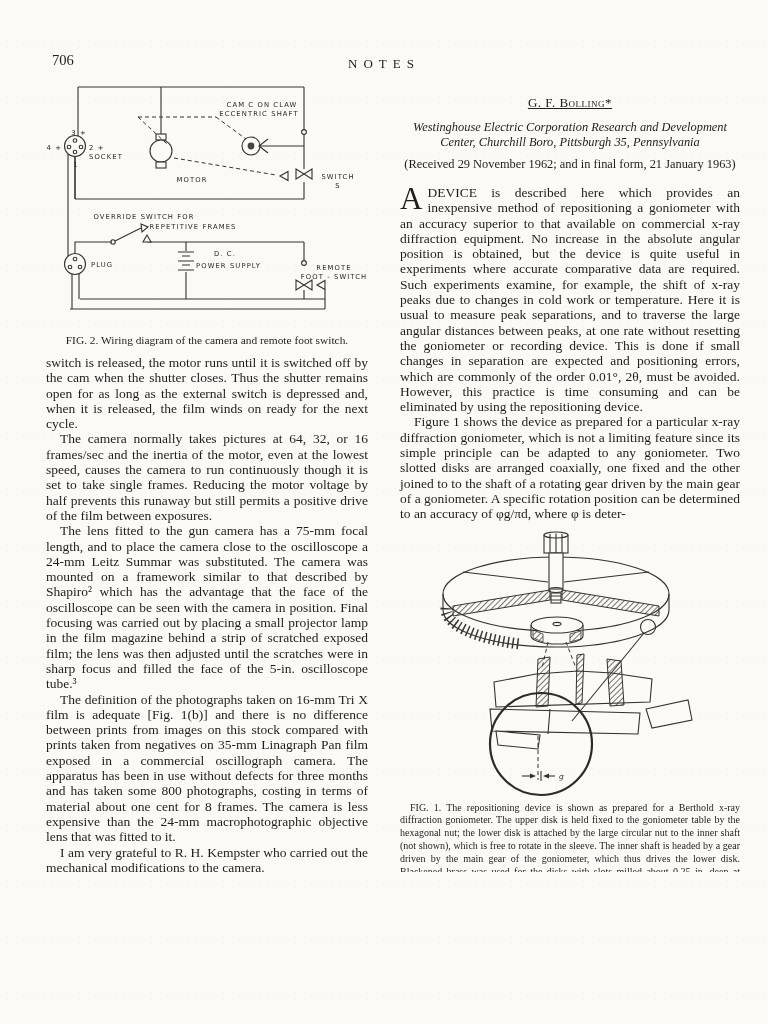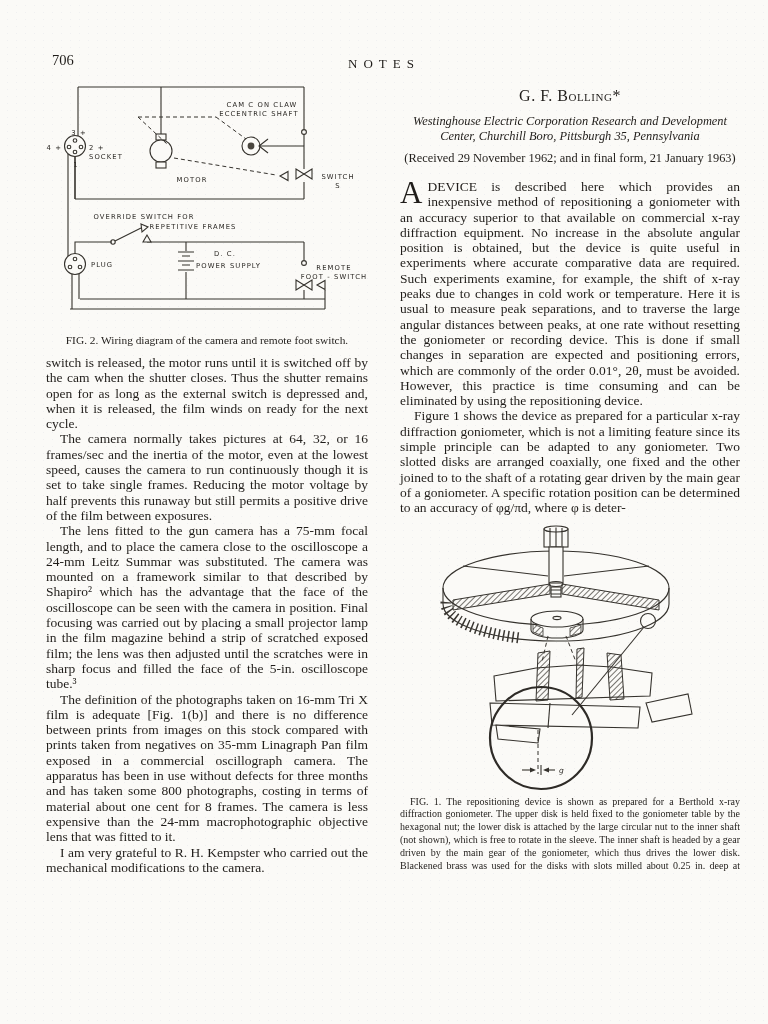--- a/index.html
+++ b/index.html
@@ -23,22 +23,22 @@
   .col-r{width:340px;}
   .body-txt{font-size:13.5px;line-height:15.3px;text-align:justify;}
   .body-txt p{margin:0;}
   .indent{text-indent:14px;}
   .figure2 svg{display:block;}
   .figcap2{font-size:11.4px;text-align:center;margin:2px 0 9px 0;}
   .footnotes{margin-top:7px;font-size:11.4px;line-height:13.4px;text-align:justify;}
   .footnotes p{margin:0;text-indent:12px;}
   .title{font-size:16.5px;font-weight:bold;text-align:center;line-height:20px;
     margin:9px 6px 0 6px;}
-  .author{font-variant:small-caps;font-size:16px;text-align:center;margin-top:3px;
-    letter-spacing:0.5px;}
+  .author{font-variant:small-caps;font-size:13px;text-align:center;margin-top:11px;
+    letter-spacing:0.5px;text-decoration:underline;}
   .affil{font-style:italic;font-size:12.4px;line-height:15px;text-align:center;margin-top:9px;}
   .received{font-size:12.4px;text-align:center;margin-top:7px;margin-bottom:13px;}
   .dropcap{float:left;font-size:31px;line-height:26px;padding:1px 5px 0 0;}
   .figure1{margin-top:8px;}
   .figcap1{font-size:10px;line-height:12.9px;text-align:justify;margin-top:0;}
   .figcap1 p{margin:0;text-indent:10px;}
   .lbl{font-family:"DejaVu Sans",sans-serif;font-size:6.8px;letter-spacing:1.1px;fill:#2b2824;}
   .lbl2{font-family:"DejaVu Sans",sans-serif;font-size:7.5px;font-style:italic;fill:#2b2824;}
   .st{stroke:#35322d;fill:none;stroke-width:1.1;}
   .stf{stroke:#35322d;fill:#fbfaf7;stroke-width:1.1;}

